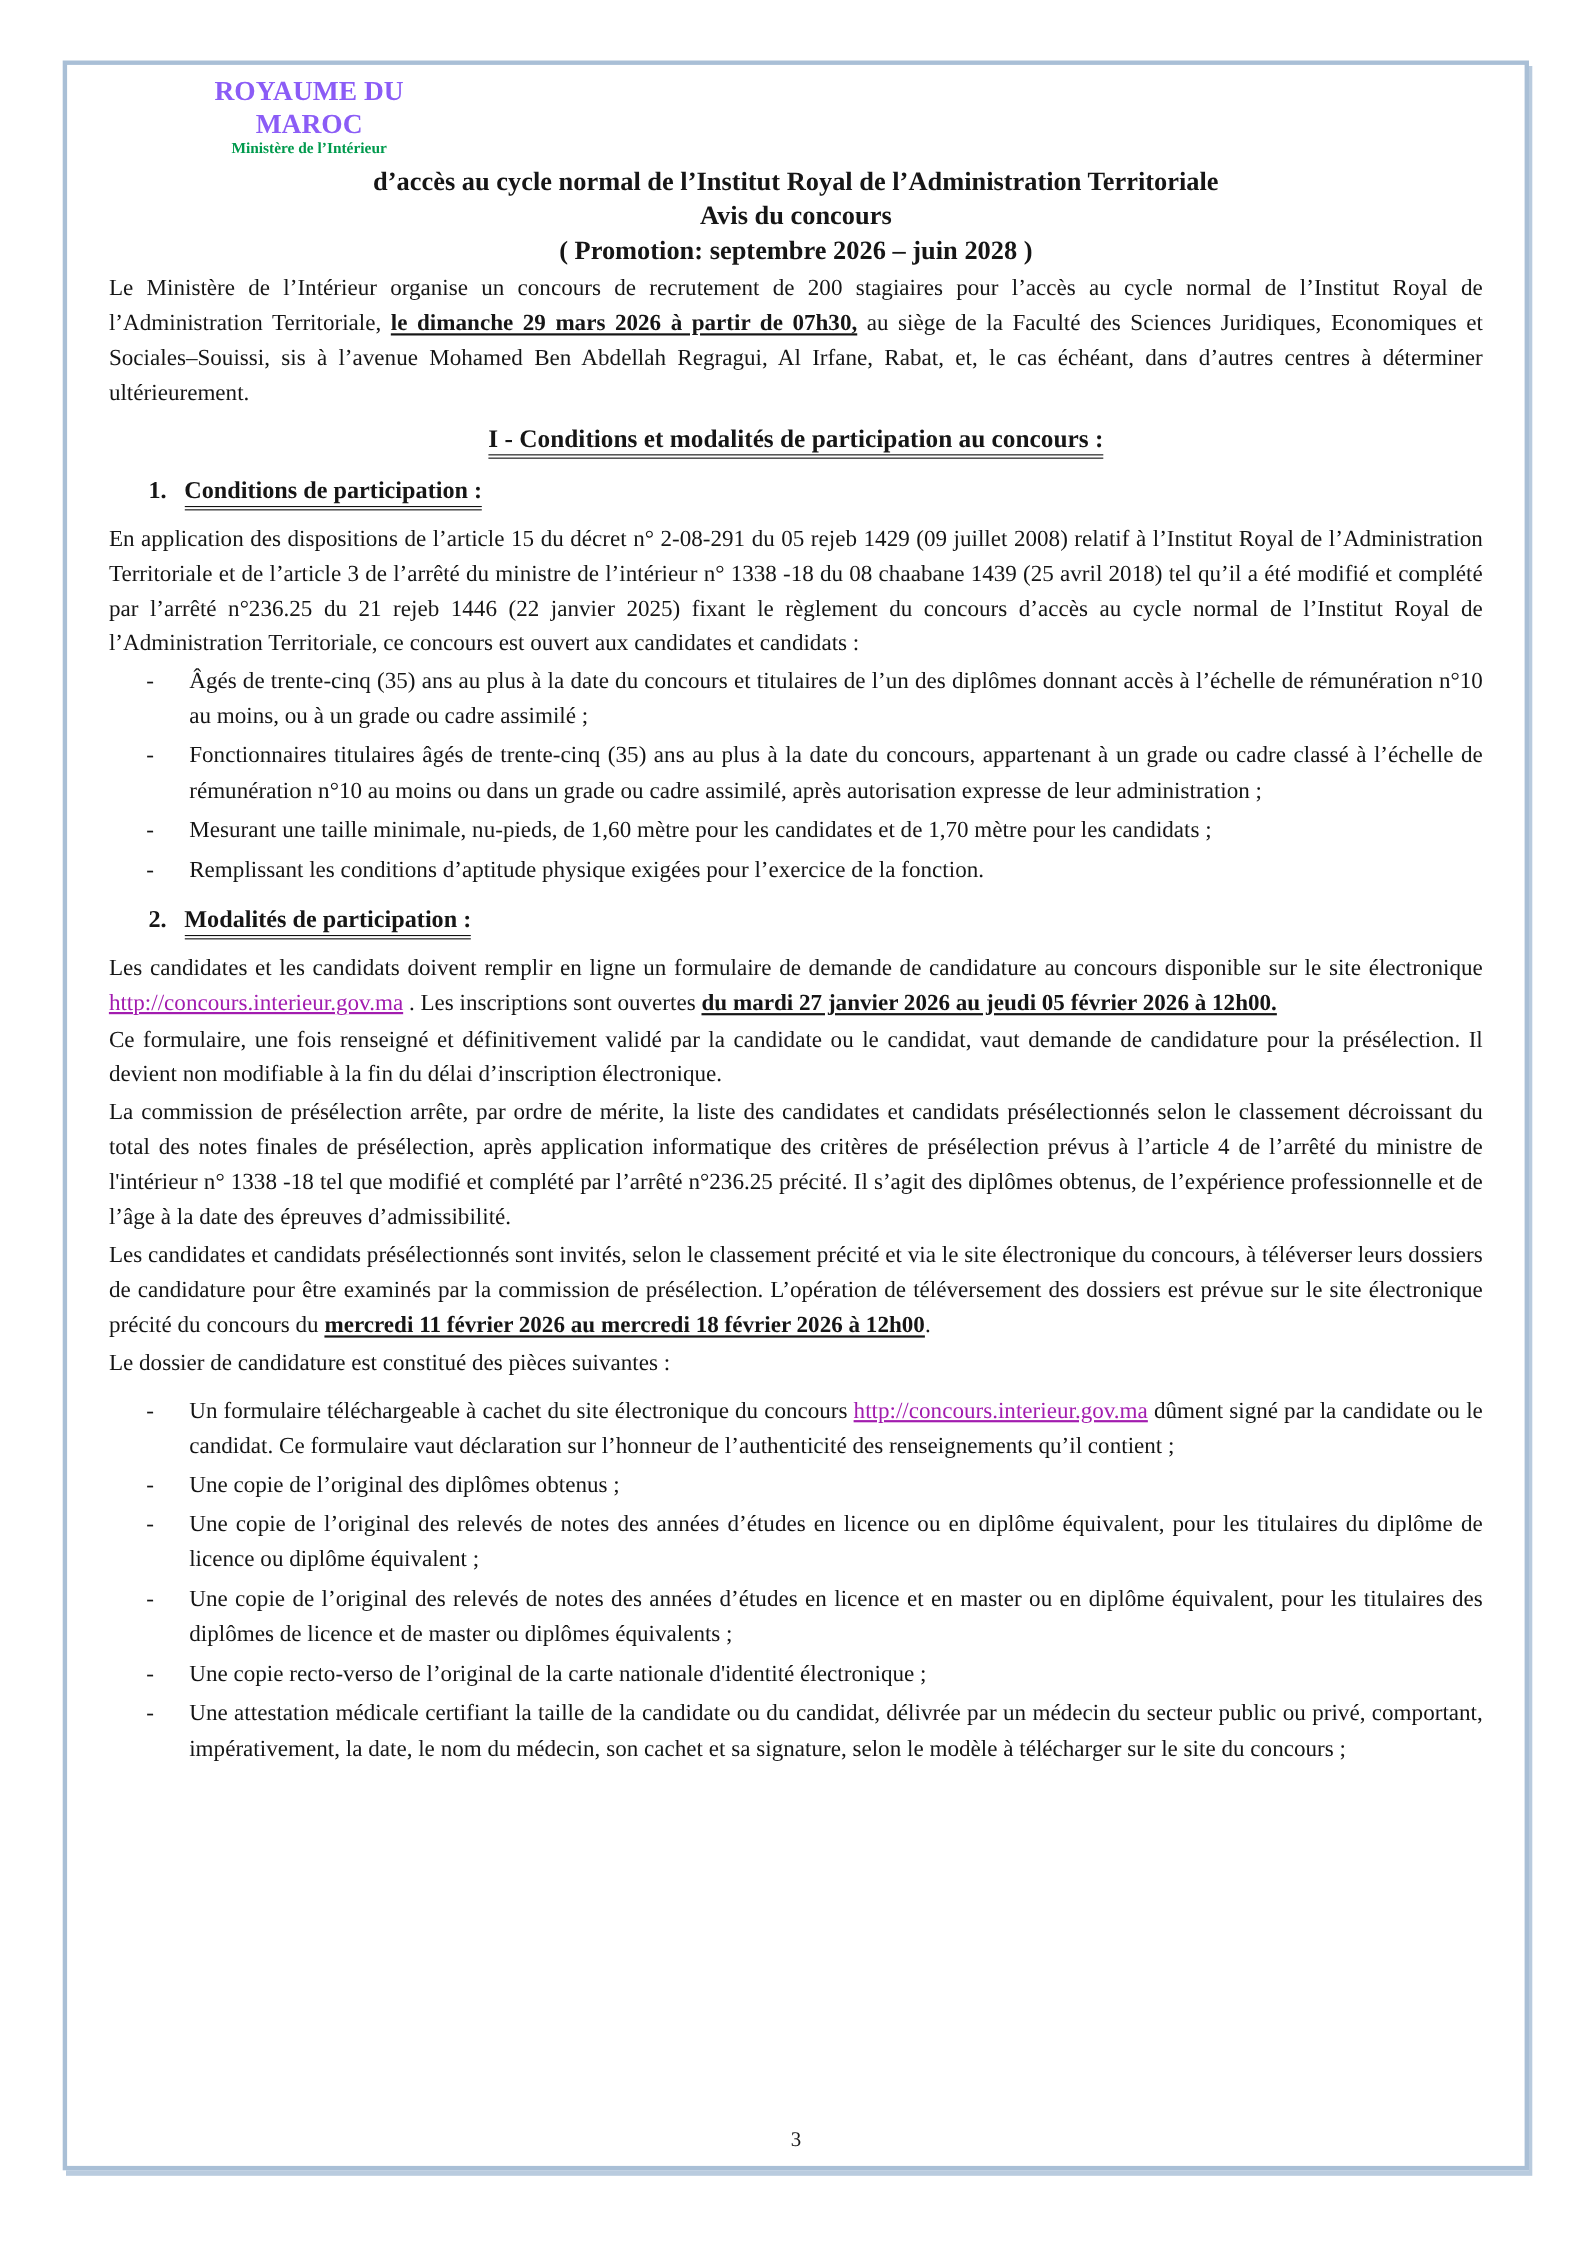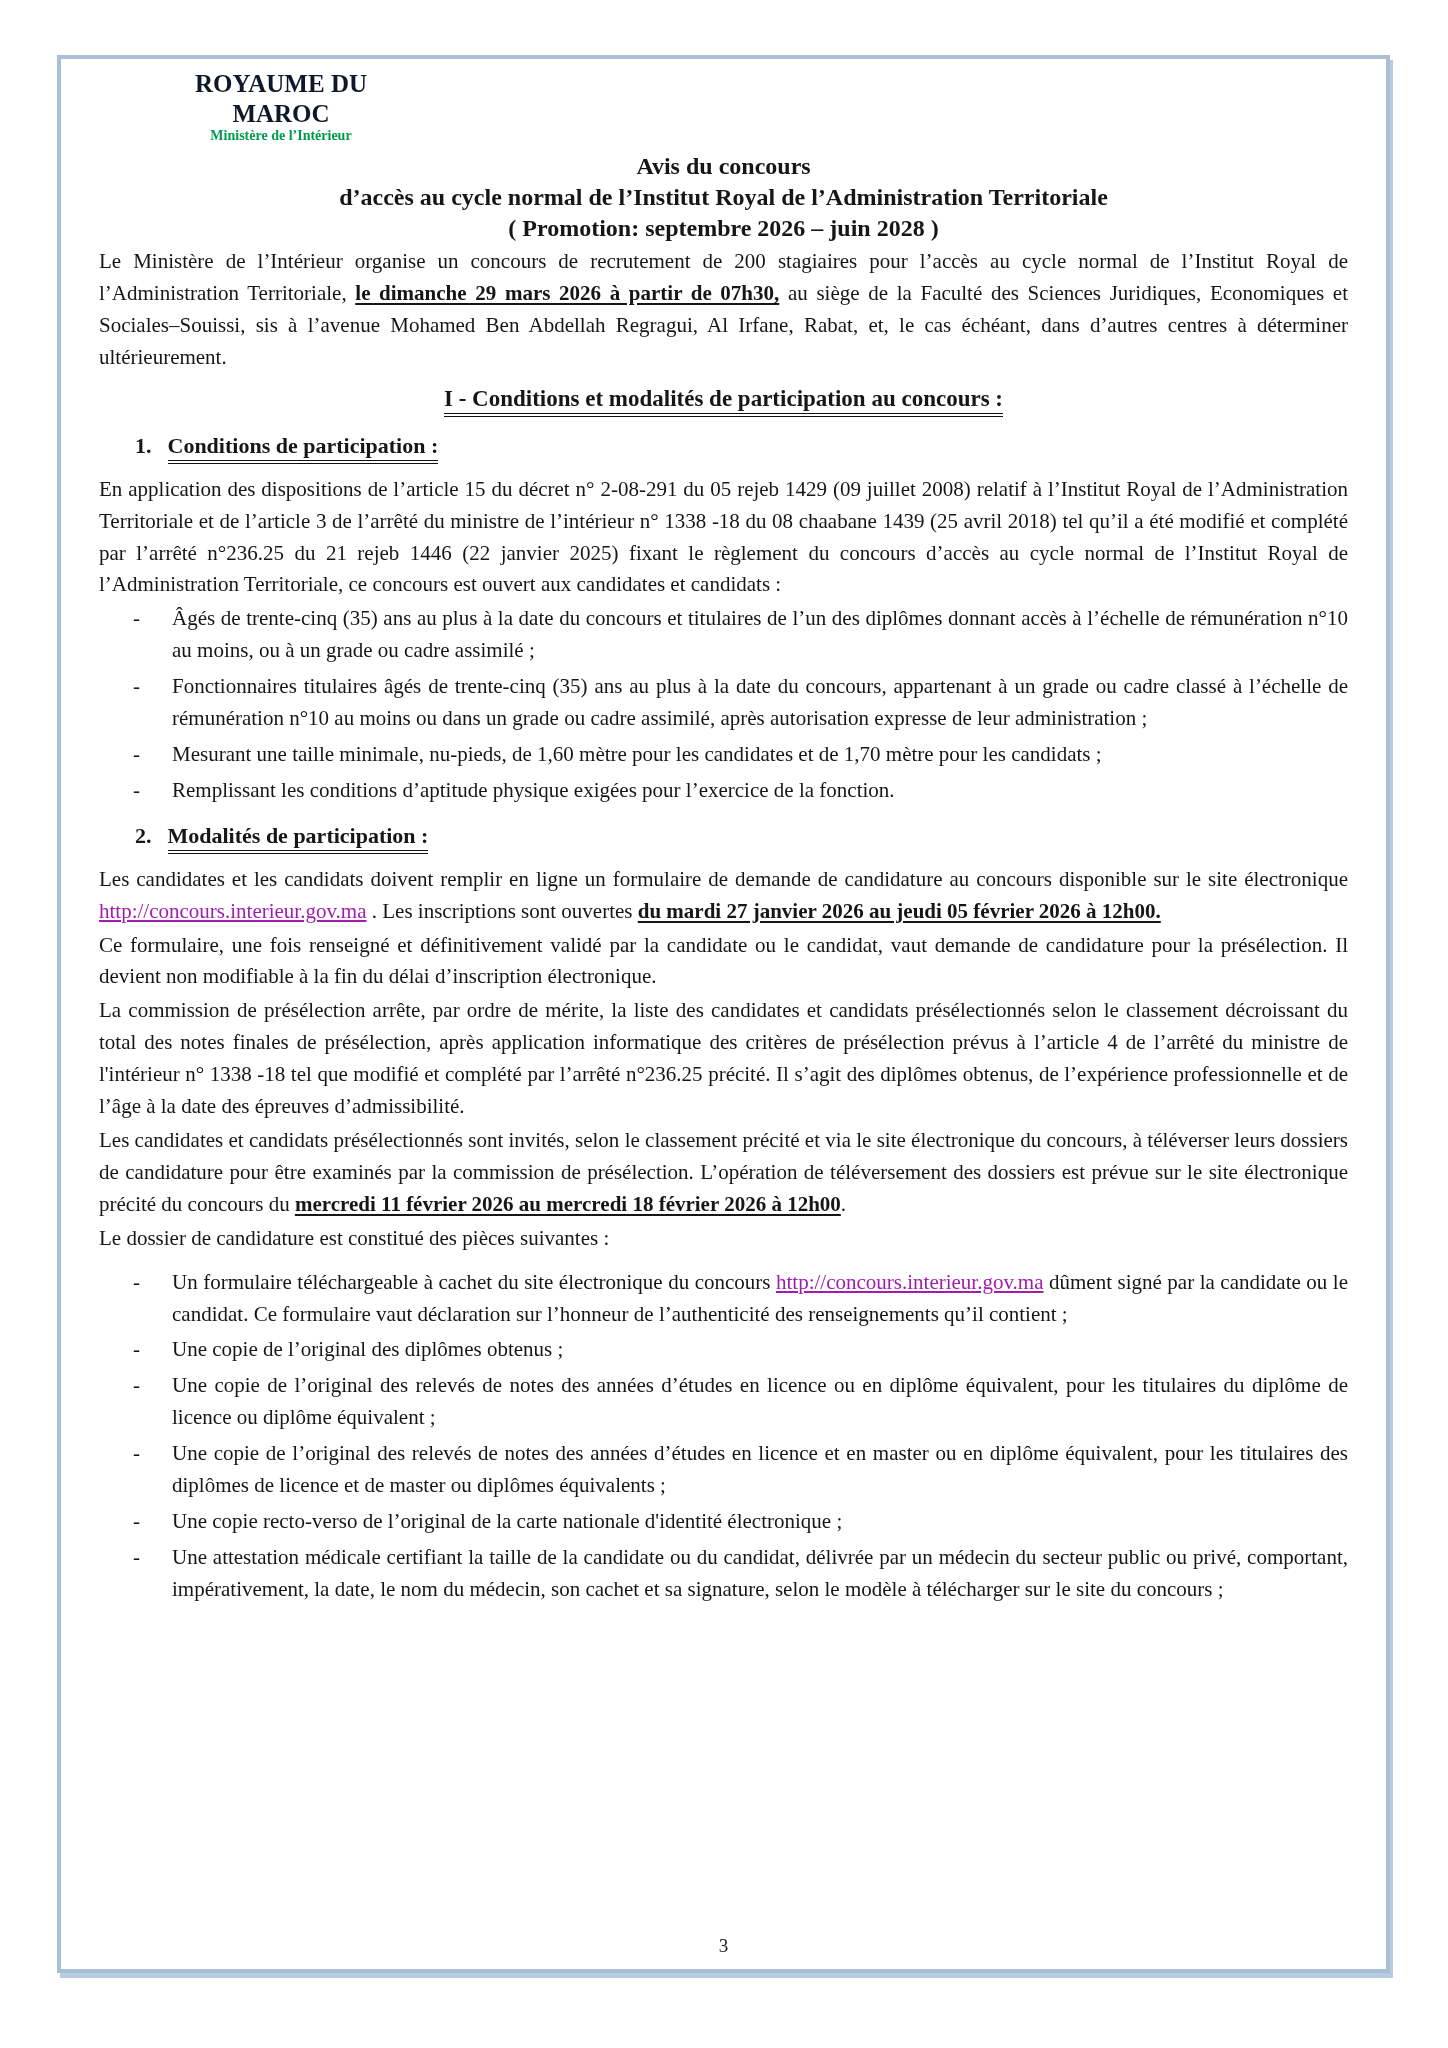--- a/index.html
+++ b/index.html
@@ -19,21 +19,21 @@
     background: #ffffff;
     padding: 10px 38px 0 38px;
     overflow: hidden;
   }
   .letterhead {
     margin-left: 52px;
     width: 260px;
     text-align: center;
     line-height: 1.18;
   }
-  .kingdom  { color: #0f172a; font-weight: bold; font-size: 25px; }
+  .kingdom  { color: #8b5cf6; font-weight: bold; font-size: 25px; }
   .ministry { color: #009a4d; font-weight: bold; font-size: 14px; }
   .doc-title {
     text-align: center;
     font-weight: bold;
     font-size: 24px;
     line-height: 1.3;
     margin-top: 6px;
   }
   p.body, .dash-text {
     font-size: 21px;
@@ -82,22 +82,22 @@
 <body>
 
 <div class="page-frame">
 
   <div class="letterhead">
     <div class="kingdom">ROYAUME DU MAROC</div>
     <div class="ministry">Ministère de l’Intérieur</div>
   </div>
 
   <div class="doc-title">
+    <div>d’accès au cycle normal de l’Institut Royal de l’Administration Territoriale</div>
     <div>Avis du concours</div>
-    <div>d’accès au cycle normal de l’Institut Royal de l’Administration Territoriale</div>
     <div>( Promotion: septembre 2026 – juin 2028 )</div>
   </div>
 
   <p class="body"><span>Le Ministère de l’Intérieur organise un concours de recrutement de 200 stagiaires pour l’accès au cycle normal de l’Institut Royal de l’Administration Territoriale, </span><span class="u-bold">le dimanche 29 mars 2026 à partir de 07h30,</span><span> au siège de la Faculté des Sciences Juridiques, Economiques et Sociales–Souissi, sis à l’avenue Mohamed Ben Abdellah Regragui, Al Irfane, Rabat, et, le cas échéant, dans d’autres centres à déterminer ultérieurement.</span></p>
 
   <h2 class="section-heading"><span class="dbl">I - Conditions et modalités de participation au concours :</span></h2>
 
   <div class="sub-heading">
     <span>1.</span>
     <span class="dbl">Conditions de participation :</span>

